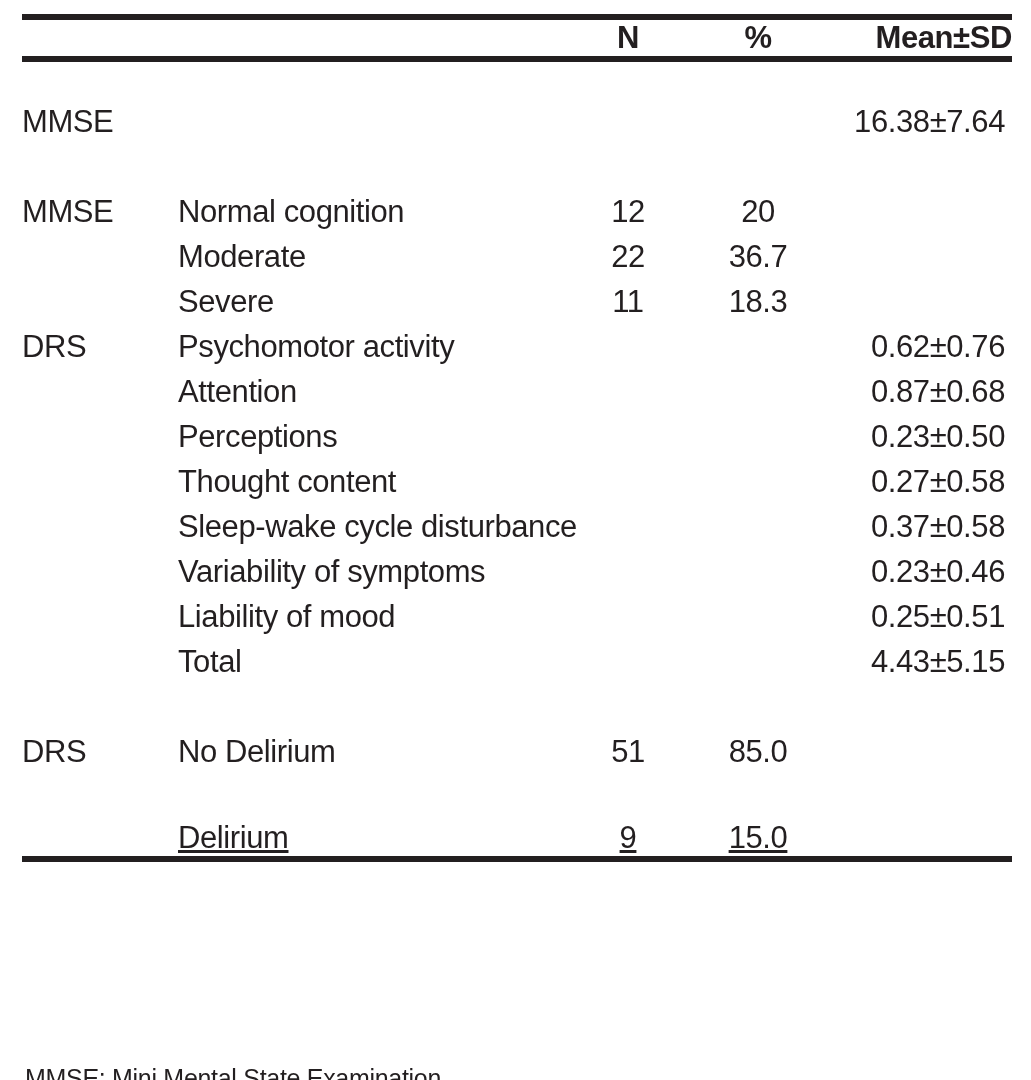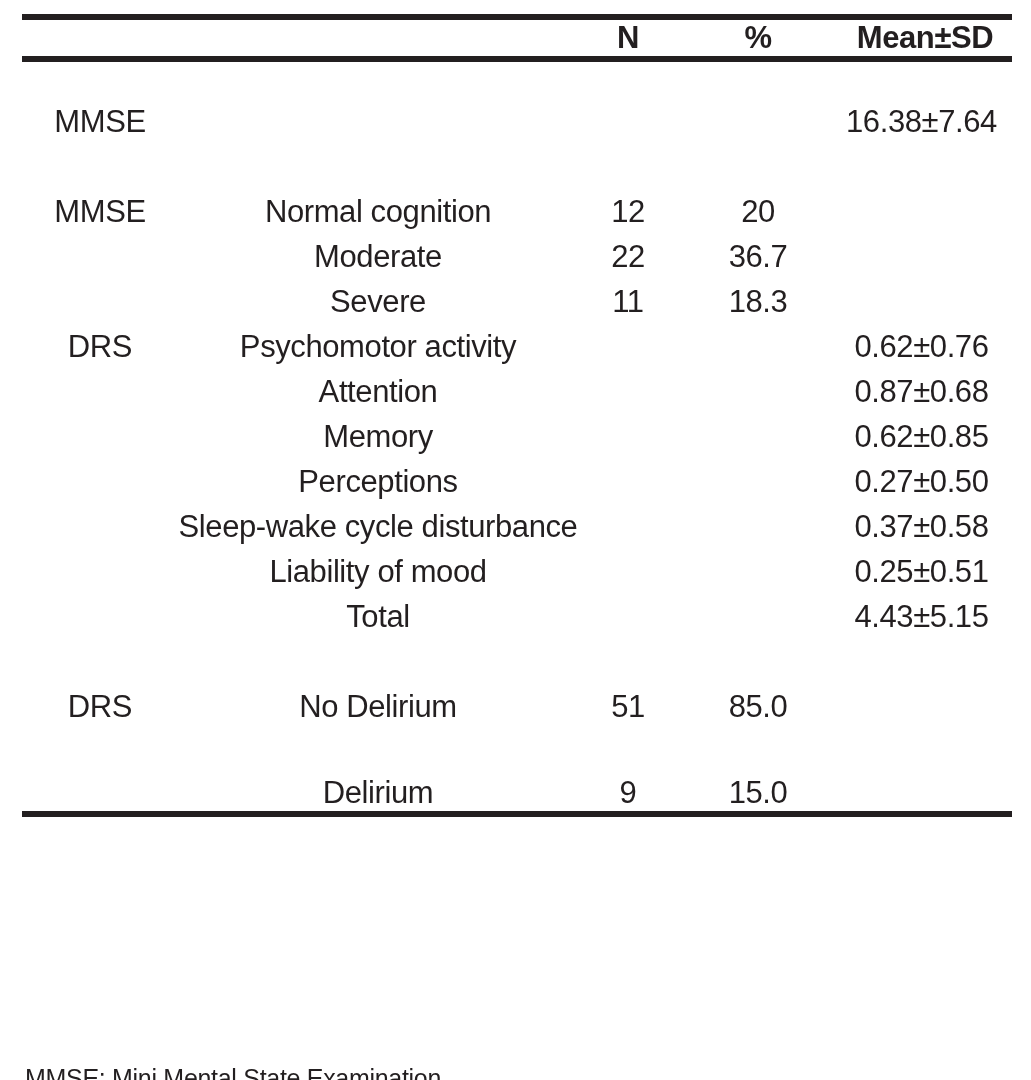--- a/index.html
+++ b/index.html
@@ -40,26 +40,26 @@
     font-size: 31px;
     white-space: nowrap;
   }
   td {
     padding: 0;
     height: 45px;
     vertical-align: middle;
     white-space: nowrap;
     overflow: visible;
   }
-  .al { text-align: center; }
+  .al { text-align: left; }
   .ac { text-align: center; }
-  .ar { text-align: center; padding-right: 7px; }
+  .ar { text-align: right; padding-right: 7px; }
   tr.sp40 td { height: 40px; }
   tr.sp45 td { height: 45px; }
-  tr.last td { height: 40px; }
+  tr.last td { height: 40px; text-decoration: underline; }
   tr.last { border-bottom: 6px solid #231f20; }
   .footnote {
     position: absolute;
     left: 25px;
     top: 1064px;
     font-size: 25px;
     letter-spacing: -0.3px;
     color: #231f20;
     white-space: nowrap;
   }
@@ -133,38 +133,45 @@
       </tr>
       <tr>
         <td class="al"></td>
         <td class="al">Attention</td>
         <td class="ac"></td>
         <td class="ac"></td>
         <td class="ar">0.87±0.68</td>
       </tr>
       <tr>
         <td class="al"></td>
-        <td class="al">Memory</td>
-        <td class="ac"></td>
-        <td class="ac"></td>
-        <td class="ar">0.62±0.85</td>
-      </tr>
-      <tr>
-        <td class="al"></td>
         <td class="al">Perceptions</td>
         <td class="ac"></td>
         <td class="ac"></td>
-        <td class="ar">0.27±0.50</td>
+        <td class="ar">0.23±0.50</td>
+      </tr>
+      <tr>
+        <td class="al"></td>
+        <td class="al">Thought content</td>
+        <td class="ac"></td>
+        <td class="ac"></td>
+        <td class="ar">0.27±0.58</td>
       </tr>
       <tr>
         <td class="al"></td>
         <td class="al">Sleep-wake cycle disturbance</td>
         <td class="ac"></td>
         <td class="ac"></td>
         <td class="ar">0.37±0.58</td>
+      </tr>
+      <tr>
+        <td class="al"></td>
+        <td class="al">Variability of symptoms</td>
+        <td class="ac"></td>
+        <td class="ac"></td>
+        <td class="ar">0.23±0.46</td>
       </tr>
       <tr>
         <td class="al"></td>
         <td class="al">Liability of mood</td>
         <td class="ac"></td>
         <td class="ac"></td>
         <td class="ar">0.25±0.51</td>
       </tr>
       <tr>
         <td class="al"></td>

